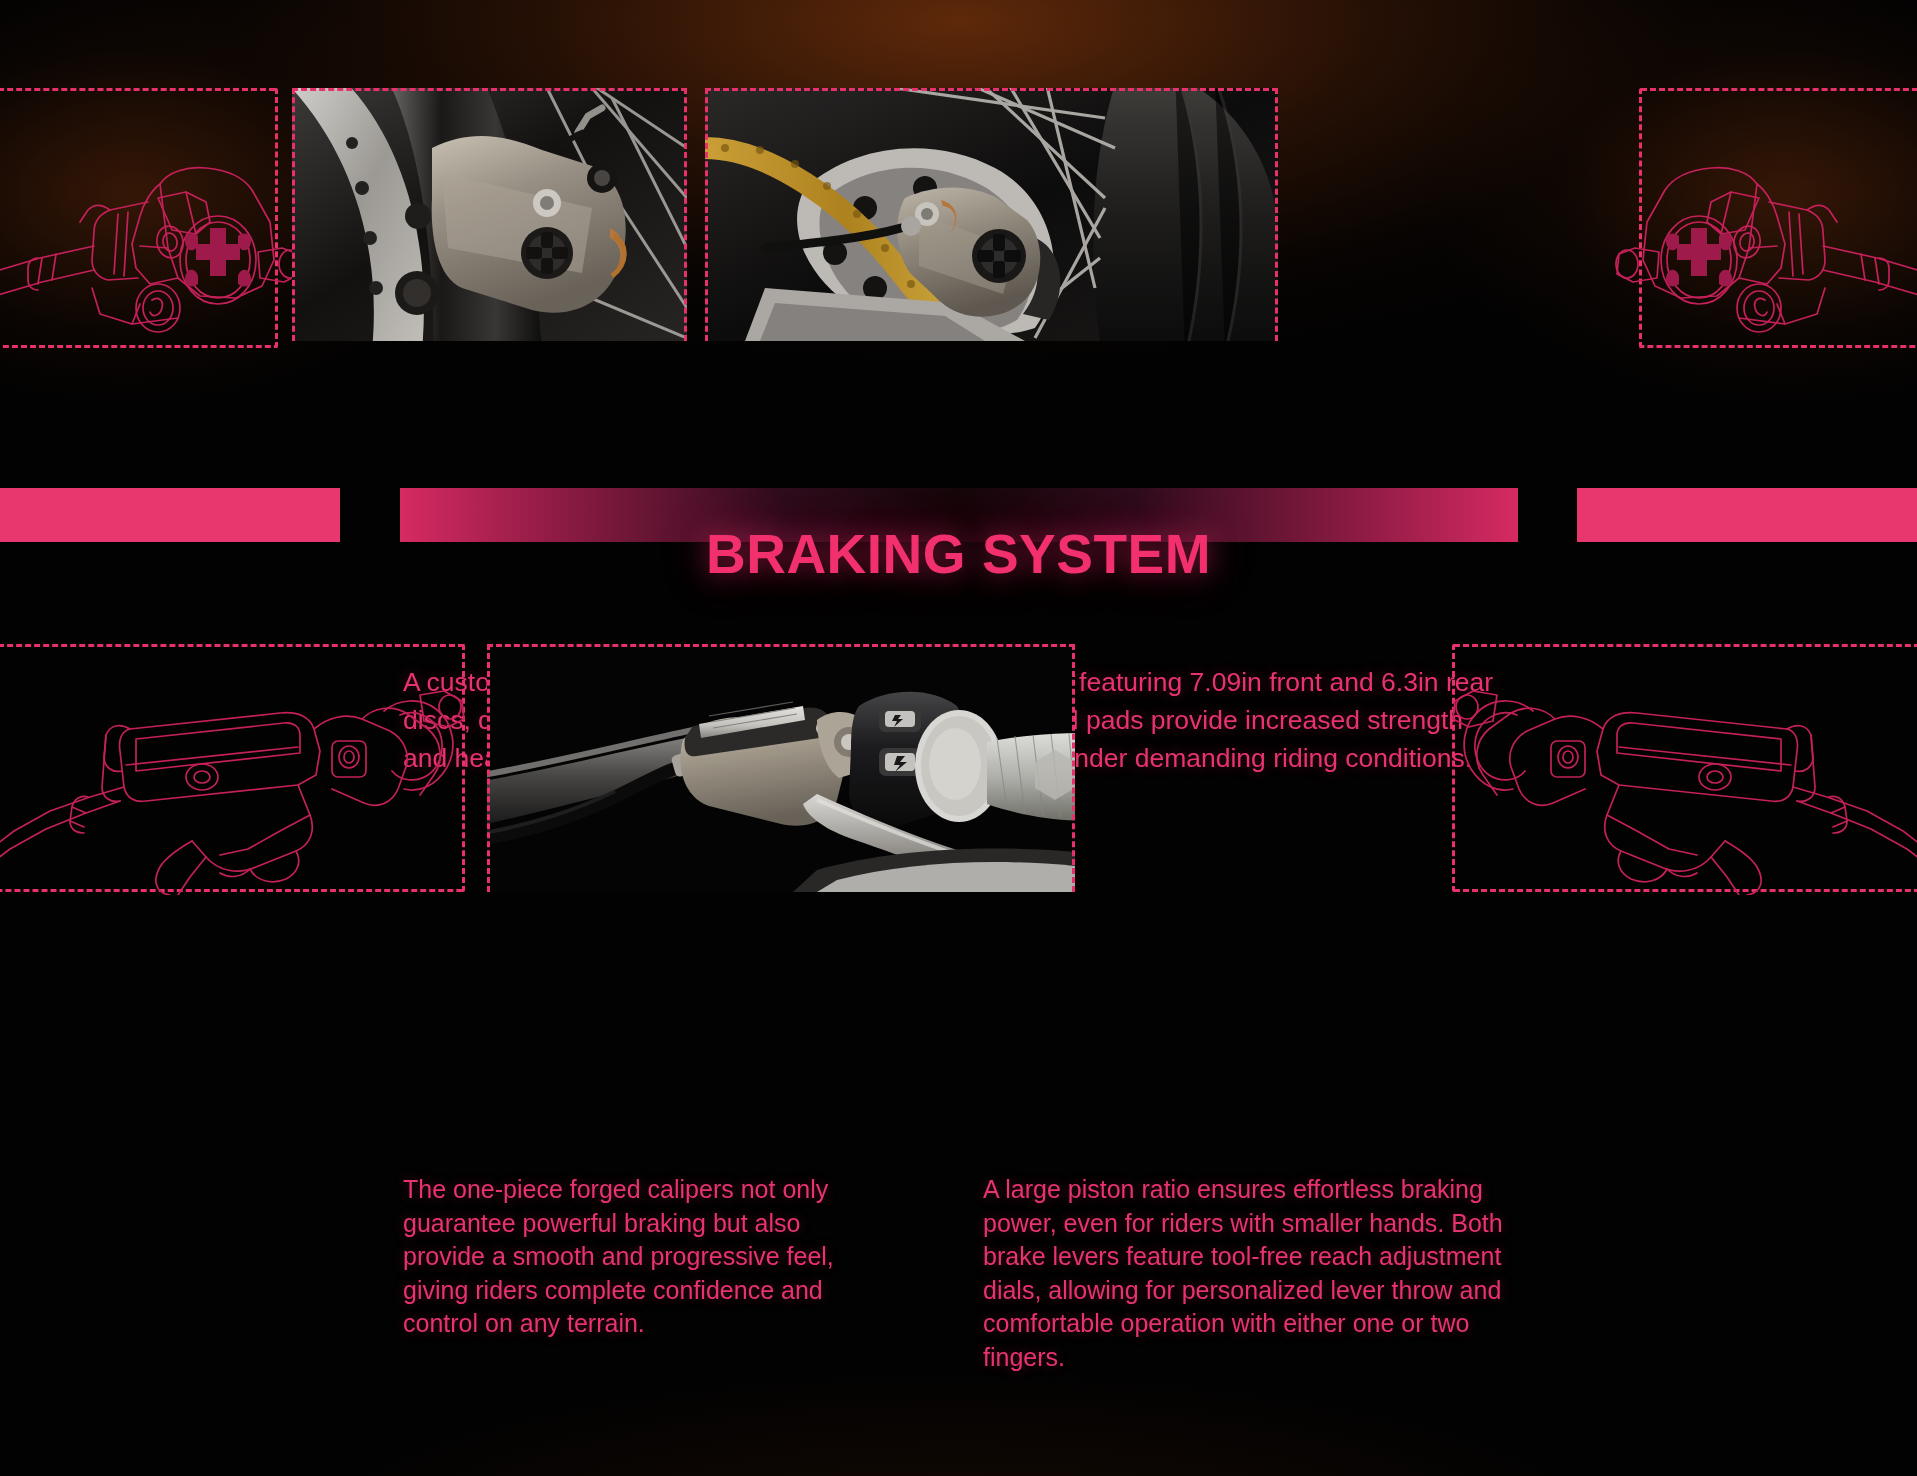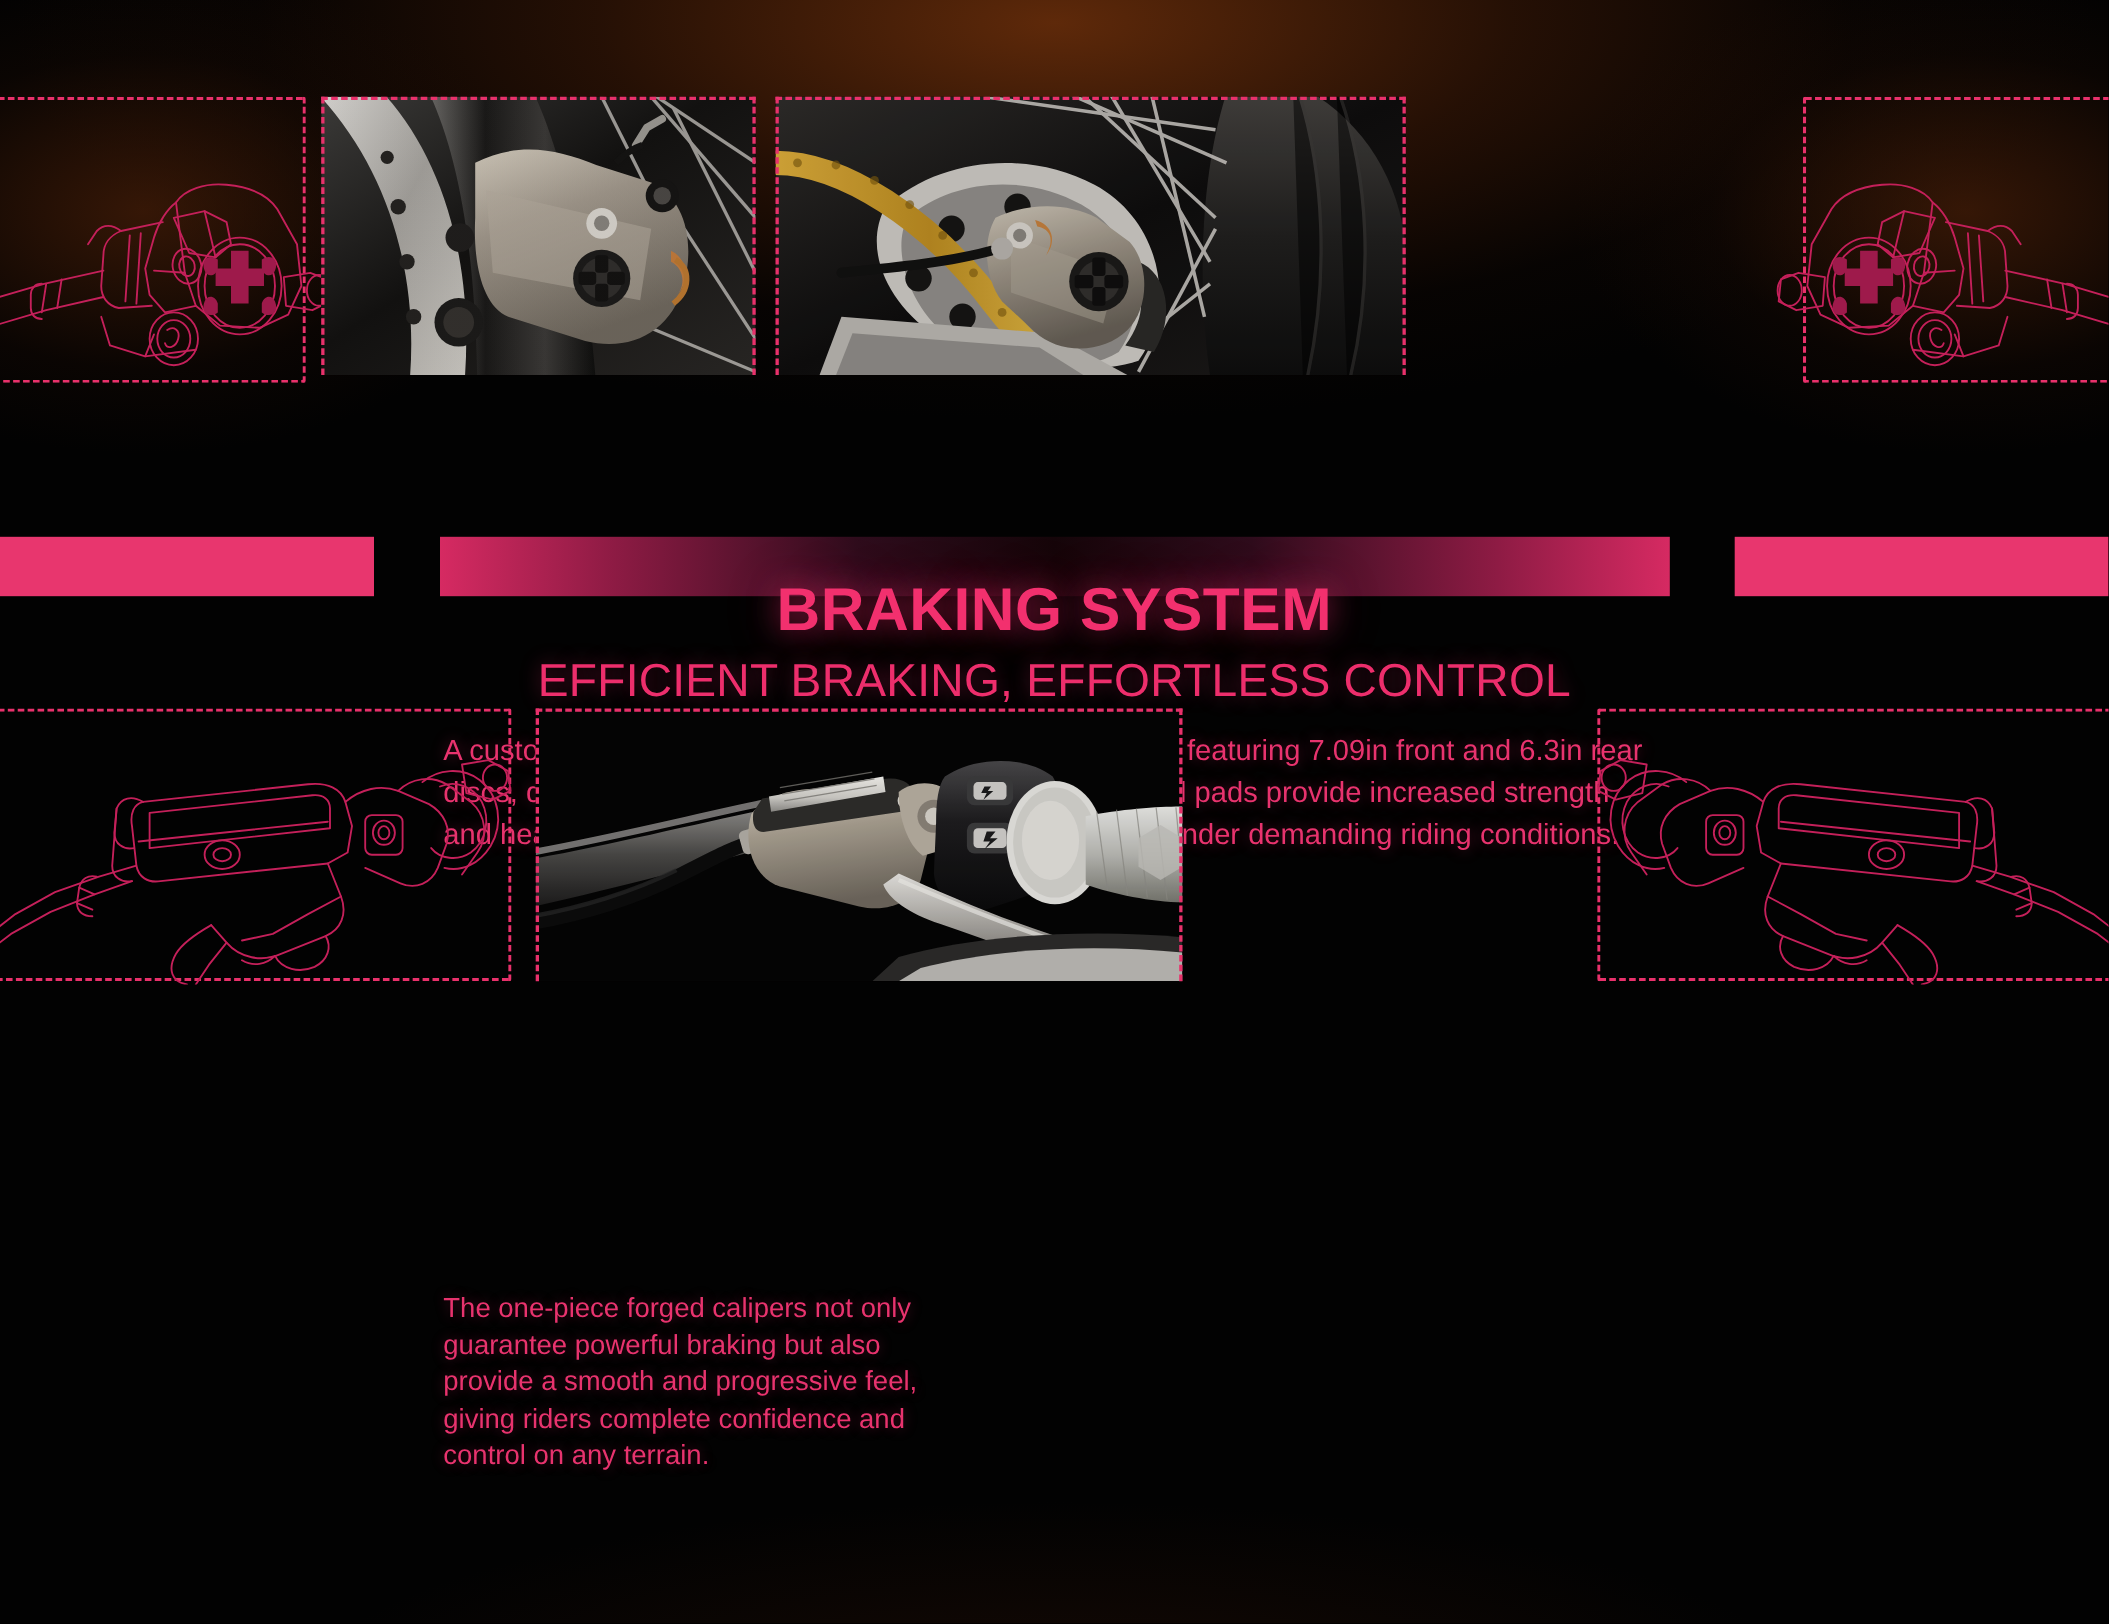--- a/index.html
+++ b/index.html
@@ -436,21 +436,20 @@
   </div>
   <div class="photo-dash pd-tr"></div>
 
   <div class="title-zone">
     <div class="bar-solid bar-left"></div>
     <div class="bar-center"></div>
     <div class="bar-solid bar-right"></div>
   </div>
 
   <h1 class="main-title">BRAKING SYSTEM</h1>
-  <h2 class="sub-title">EFFICIENT BRAKING, EFFORTLESS CONTROL</h2>
 
   <p class="lede">A custom-designed dual-piston hydraulic braking system, featuring 7.09in front and 6.3in rear discs, delivers superior stopping power. Thicker discs and pads provide increased strength and heat capacity, resulting in reduced brake fade even under demanding riding conditions.</p>
 
   <div class="dash-frame dash-bl"></div>
   <div class="dash-frame dash-br"></div>
 
   <svg class="linework lw-bl" viewBox="0 0 500 240">
     <g fill="none" stroke="#C4205A" stroke-width="1.7" stroke-linejoin="round" stroke-linecap="round">
       <path d="M150 74 L300 58 C318 56 330 62 334 74 L340 96 L336 120 L318 130 L166 146 C154 148 146 142 144 132 L140 96 C138 84 142 76 150 74 Z"></path>
       <path d="M156 84 L304 68 C314 67 320 72 320 80 L320 98 L156 116 Z"></path>
@@ -598,14 +597,15 @@
       <path d="M330 156 C372 174 426 196 474 212" fill="none" stroke="#f0eeea" stroke-width="4" opacity="0.7"></path>
 
       <path d="M330 226 C400 206 500 200 588 208 L588 248 L306 248 Z" fill="#2c2b2a"></path>
       <path d="M350 236 C420 218 506 214 588 222 L588 248 L330 248 Z" fill="#d3d1cd" opacity="0.85"></path>
       <rect width="588" height="248" fill="#000" opacity="0.05"></rect>
     </svg>
   </div>
   <div class="photo-dash pd-bc"></div>
 
   <p class="col col-left">The one-piece forged calipers not only guarantee powerful braking but also provide a smooth and progressive feel, giving riders complete confidence and control on any terrain.</p>
+  <p class="col col-right">A large piston ratio ensures effortless braking power, even for riders with smaller hands. Both brake levers feature tool-free reach adjustment dials, allowing for personalized lever throw and comfortable operation with either one or two fingers.</p>
 
 </div>
 
 </body></html>

